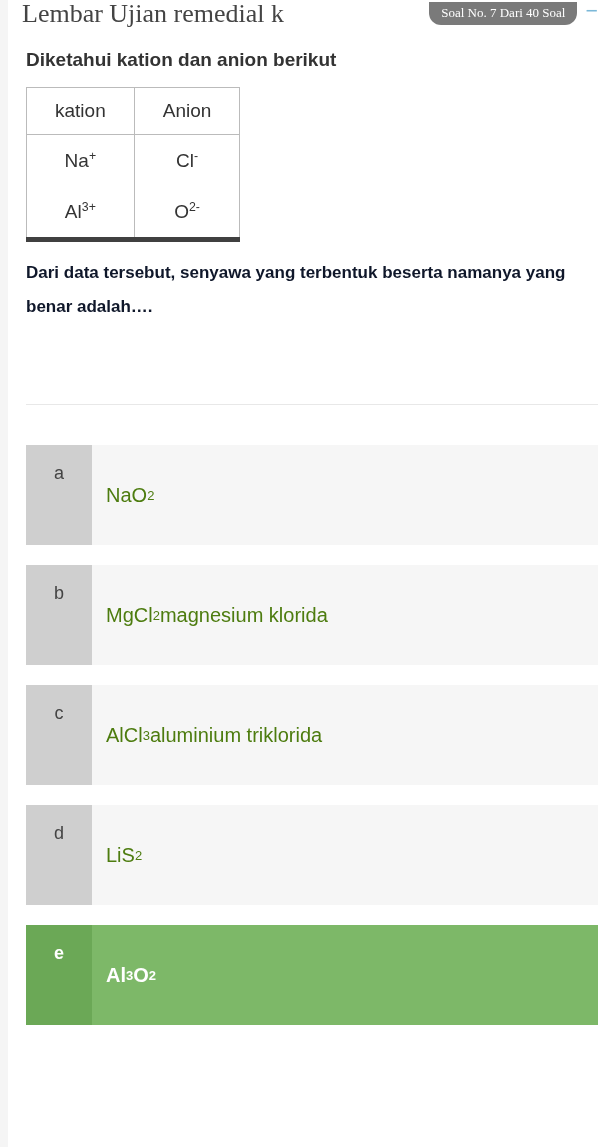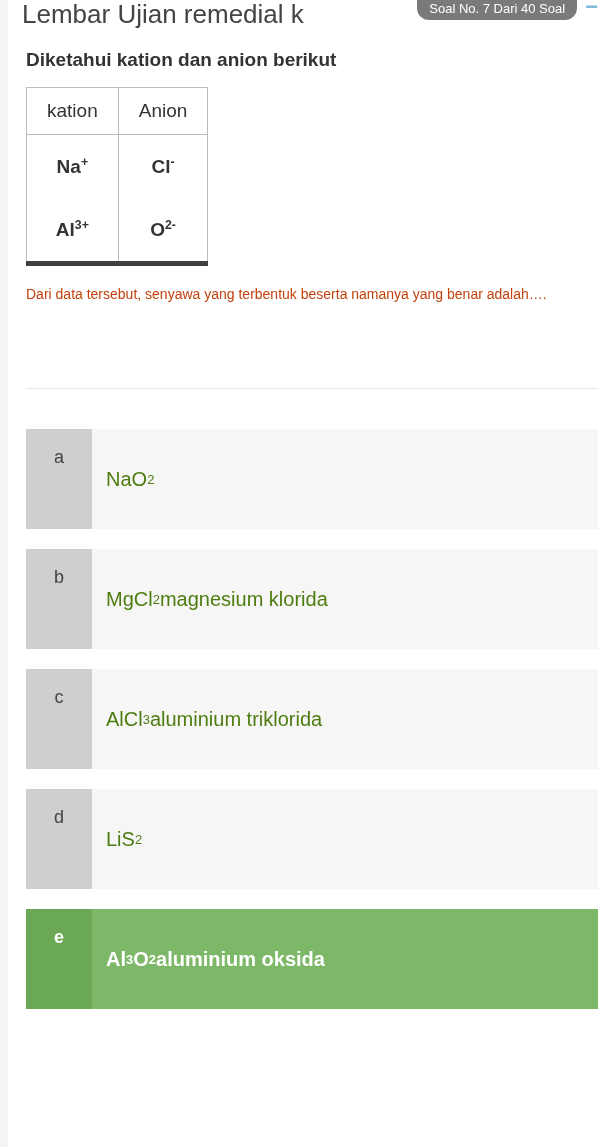--- a/index.html
+++ b/index.html
@@ -10,22 +10,23 @@
   color: #333;
 }
 .container {
   background: #fff;
   margin-left: 8px;
   min-height: 1147px;
   position: relative;
 }
 .header-row {
   display: flex;
-  align-items: flex-start;
+  align-items: center;
   padding: 0 18px 0 14px;
+  font-family: Liberation Serif, serif;
 }
 .page-title {
   font-size: 26px;
   font-weight: 400;
   color: #444;
   line-height: 1.1;
   flex: 1;
 }
 .badge {
   background: #7a7a7a;
@@ -51,43 +52,43 @@
   color: #333;
   margin-bottom: 16px;
   font-weight: bold;
 }
 table.ion-table {
   border-collapse: collapse;
   margin-bottom: 14px;
 }
 table.ion-table th, table.ion-table td {
   border: 1px solid #bbb;
-  padding: 12px 20px;
+  padding: 12px 28px;
   text-align: center;
   font-size: 19px;
   font-weight: 400;
   color: #333;
 }
 table.ion-table th {
   font-weight: 400;
 }
 table.ion-table td {
   border-top: none;
   border-bottom: none;
-  padding: 20px 20px;
-  font-weight: bold;
+  padding: 14px 20px;
 }
 table.ion-table tr:last-child td {
   border-bottom: 5px solid #404040;
 }
 .question-follow {
-  font-size: 14px;
-  color: #c2410c;
+  font-size: 17px;
+  color: #0f172a;
   line-height: 2.0;
   margin-bottom: 80px;
+  font-weight: bold;
 }
 .divider {
   height: 1px;
   background: #e8e8e8;
   margin: 0 0 40px 0;
 }
 .options {
   padding: 0 0 0 0;
 }
 .option-row {
@@ -198,19 +199,18 @@
             <sub>2</sub>
           </div>
         </div>
         <div class="option-row selected">
           <div class="option-letter">e</div>
           <div class="option-text">
             <span>Al</span>
             <sub>3</sub>
             <span>O</span>
             <sub>2</sub>
-            <span> aluminium oksida</span>
           </div>
         </div>
       </div>
   </div>
 
 </div>
 
 </body></html>

